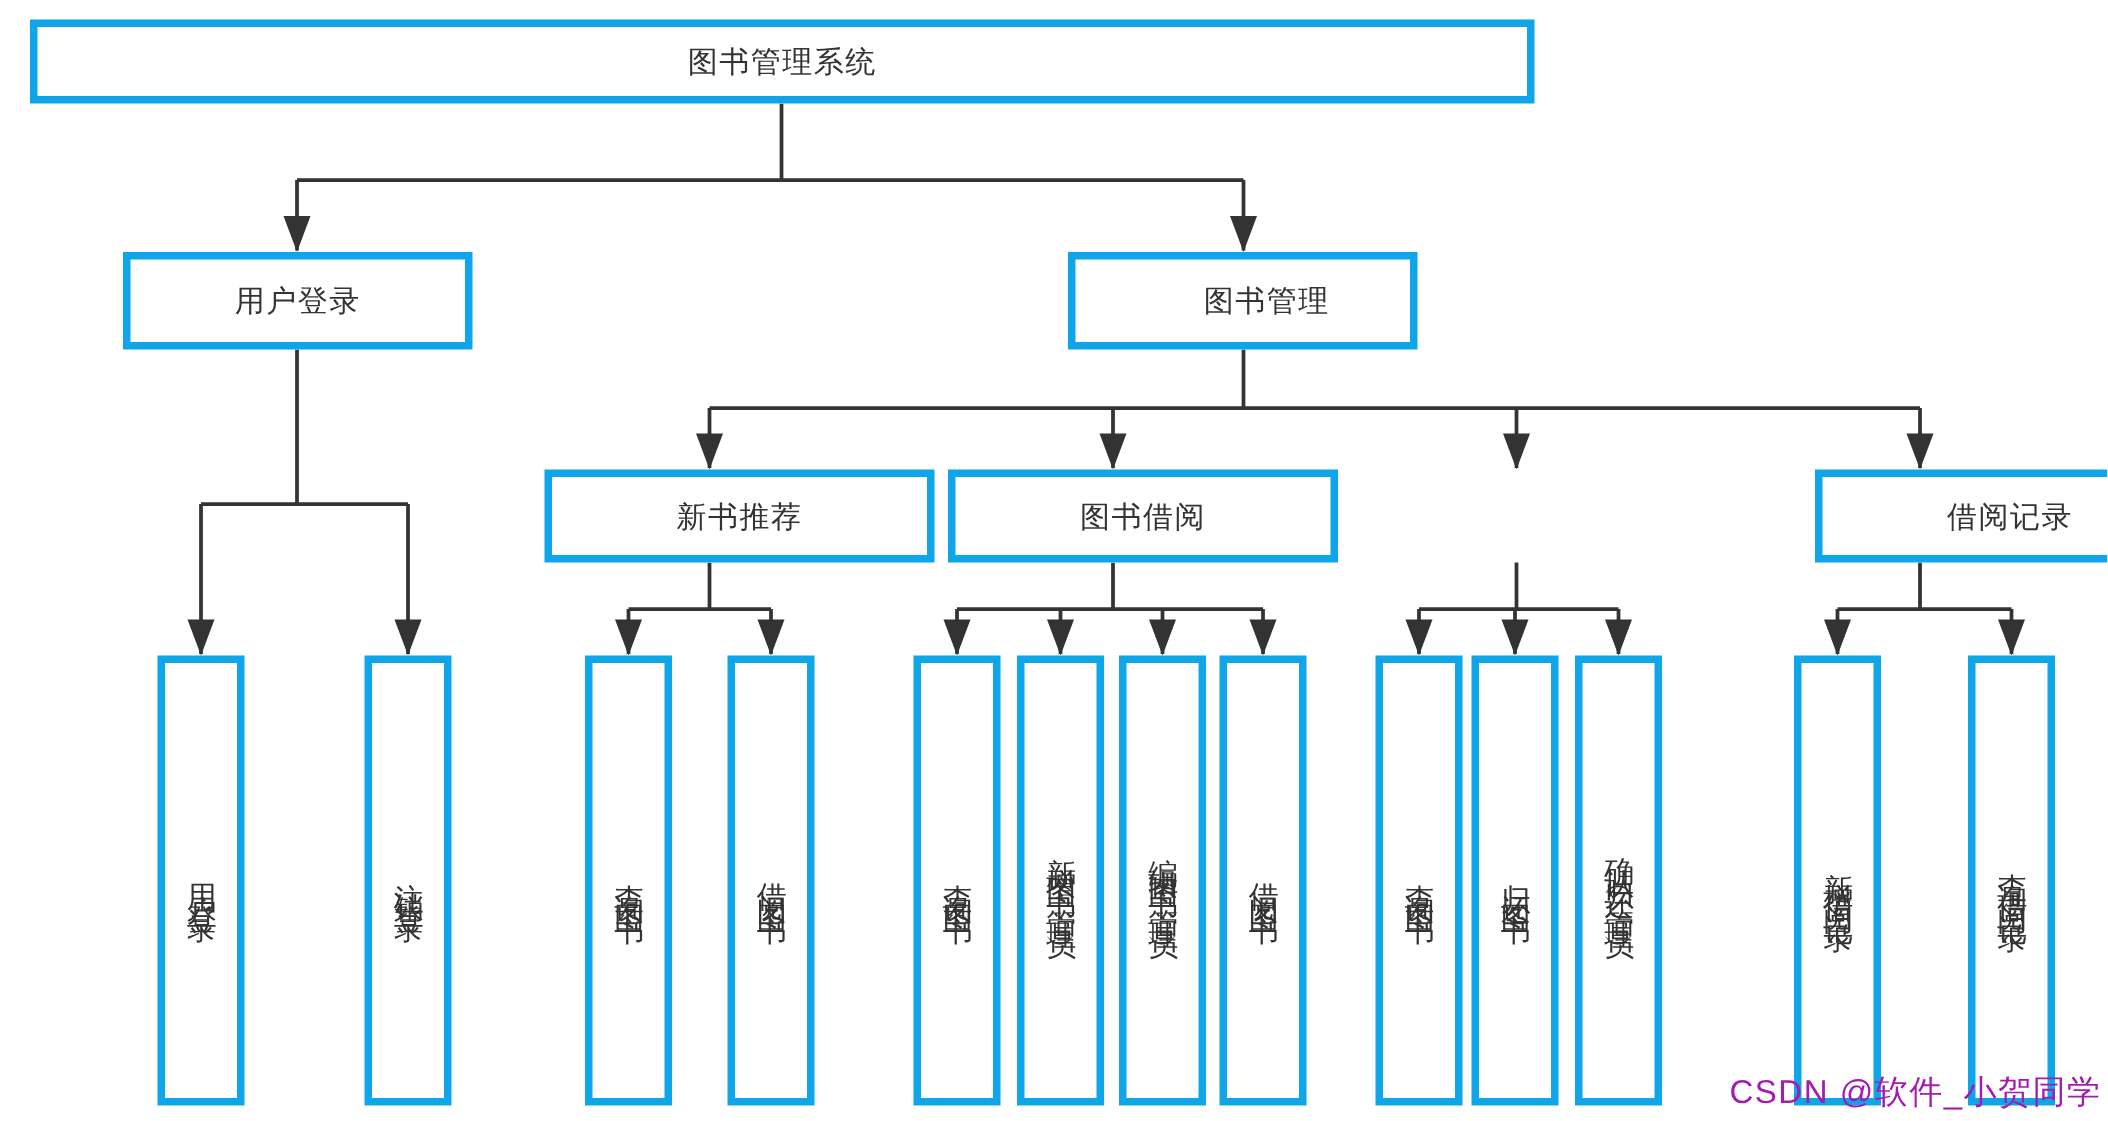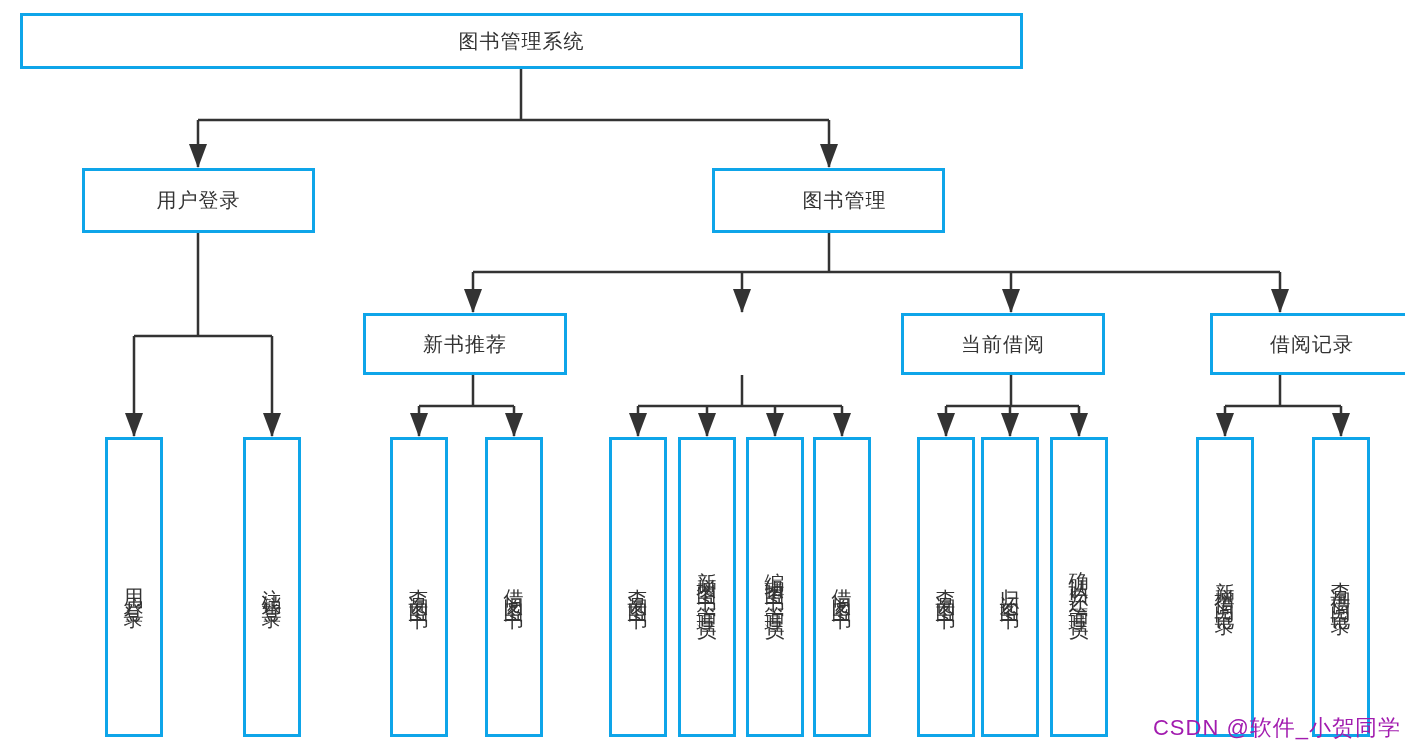--- a/index.html
+++ b/index.html
@@ -8,31 +8,31 @@
     width: 1405px;
     height: 747px;
     background: #ffffff;
     font-family: "Liberation Sans", "DejaVu Sans", sans-serif;
     overflow: hidden;
   }
   .wires { position: absolute; left: 0; top: 0; }
   .node {
     position: absolute;
     box-sizing: border-box;
-    border: 3px solid #0ea5e9;
+    border: 5px solid #0ea5e9;
     background: #ffffff;
     display: flex;
     align-items: center;
     justify-content: center;
     color: #333333;
   }
   .node-h { font-size: 20px; letter-spacing: 1px; }
   .node-root  { left: 20px;  top: 13px;  width: 1003px; height: 56px; }
   .node-l2    { top: 168px;  width: 233px; height: 65px; }
-  .node-l3    { top: 313px;  width: 204px; height: 62px; }
+  .node-l3    { top: 313px;  width: 260px; height: 62px; }
   .leaf       { top: 437px;  width: 58px;  height: 300px; }
   .leaf span {
     writing-mode: vertical-lr;
     text-orientation: upright;
     font-size: 20px;
     letter-spacing: 7px;
     line-height: 1;
     color: #333333;
     white-space: nowrap;
   }
@@ -91,22 +91,22 @@
   <div class="node node-h node-l2" style="left:82px;">
     <span>用户登录</span>
   </div>
   <div class="node node-h node-l2" style="left:712px;padding-left:32px;">
     <span>图书管理</span>
   </div>
 
   <div class="node node-h node-l3" style="left:363px;">
     <span>新书推荐</span>
   </div>
-  <div class="node node-h node-l3" style="left:901px;">
-    <span>当前借阅</span>
+  <div class="node node-h node-l3" style="left:632px;">
+    <span>图书借阅</span>
   </div>
   <div class="node node-h node-l3" style="left:1170px;margin-left:40px;">
     <span>借阅记录</span>
   </div>
 
   <div class="node leaf" style="left:105px;">
     <span>用户登录</span>
   </div>
   <div class="node leaf" style="left:243px;">
     <span>注销登录</span>

